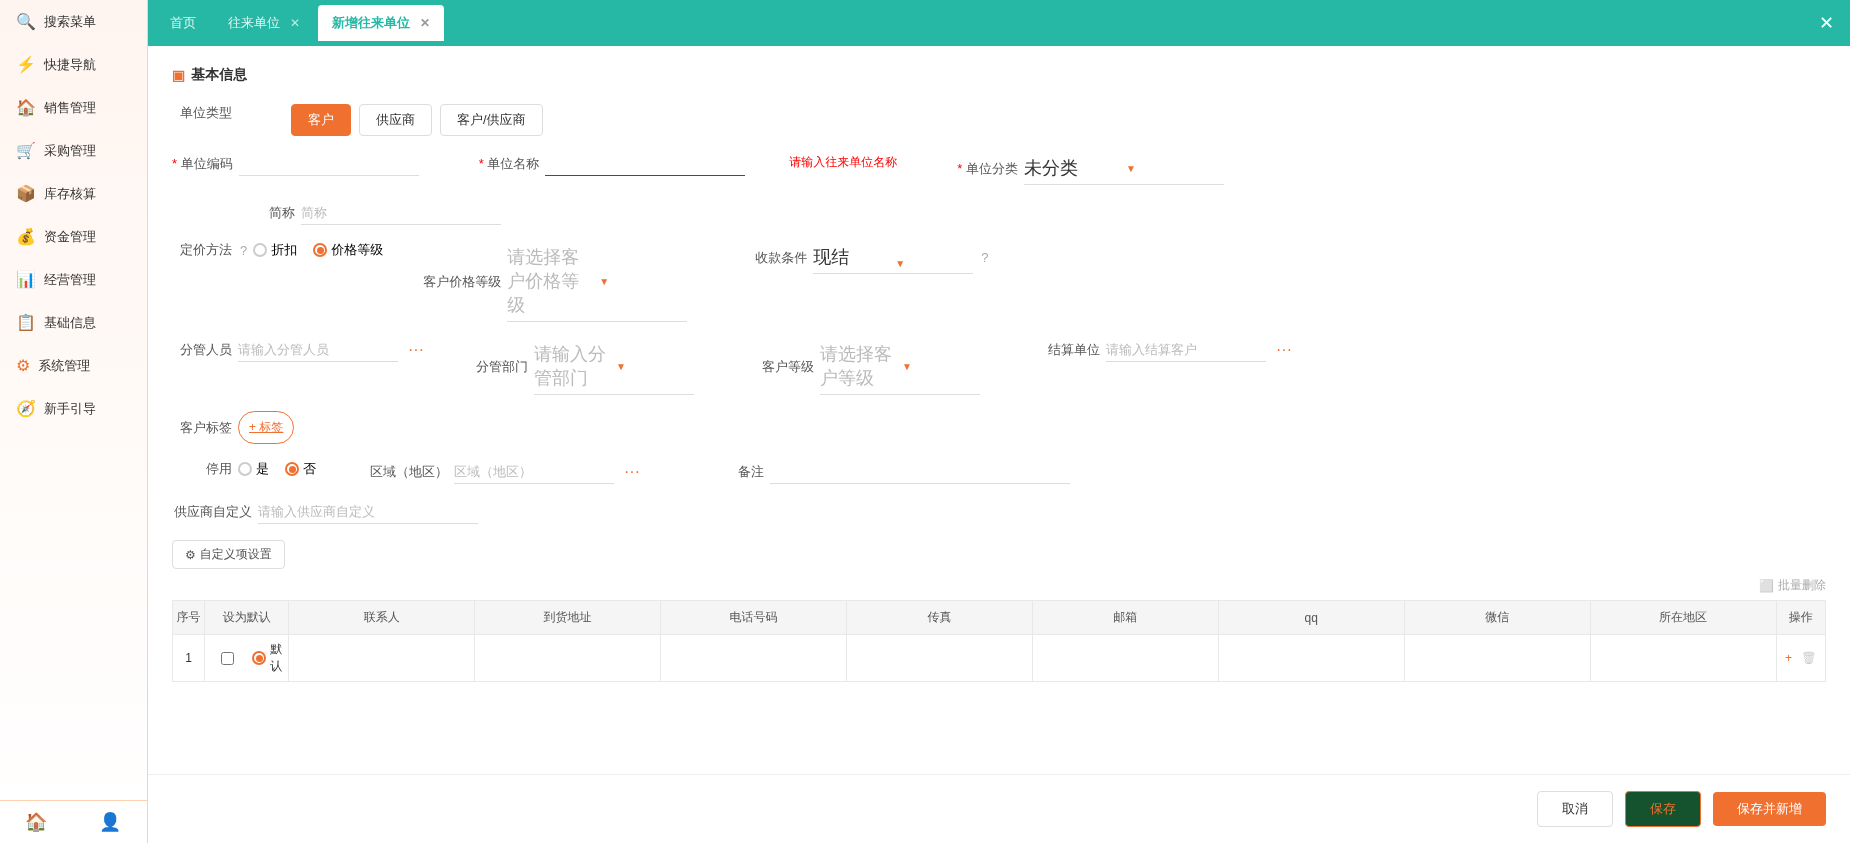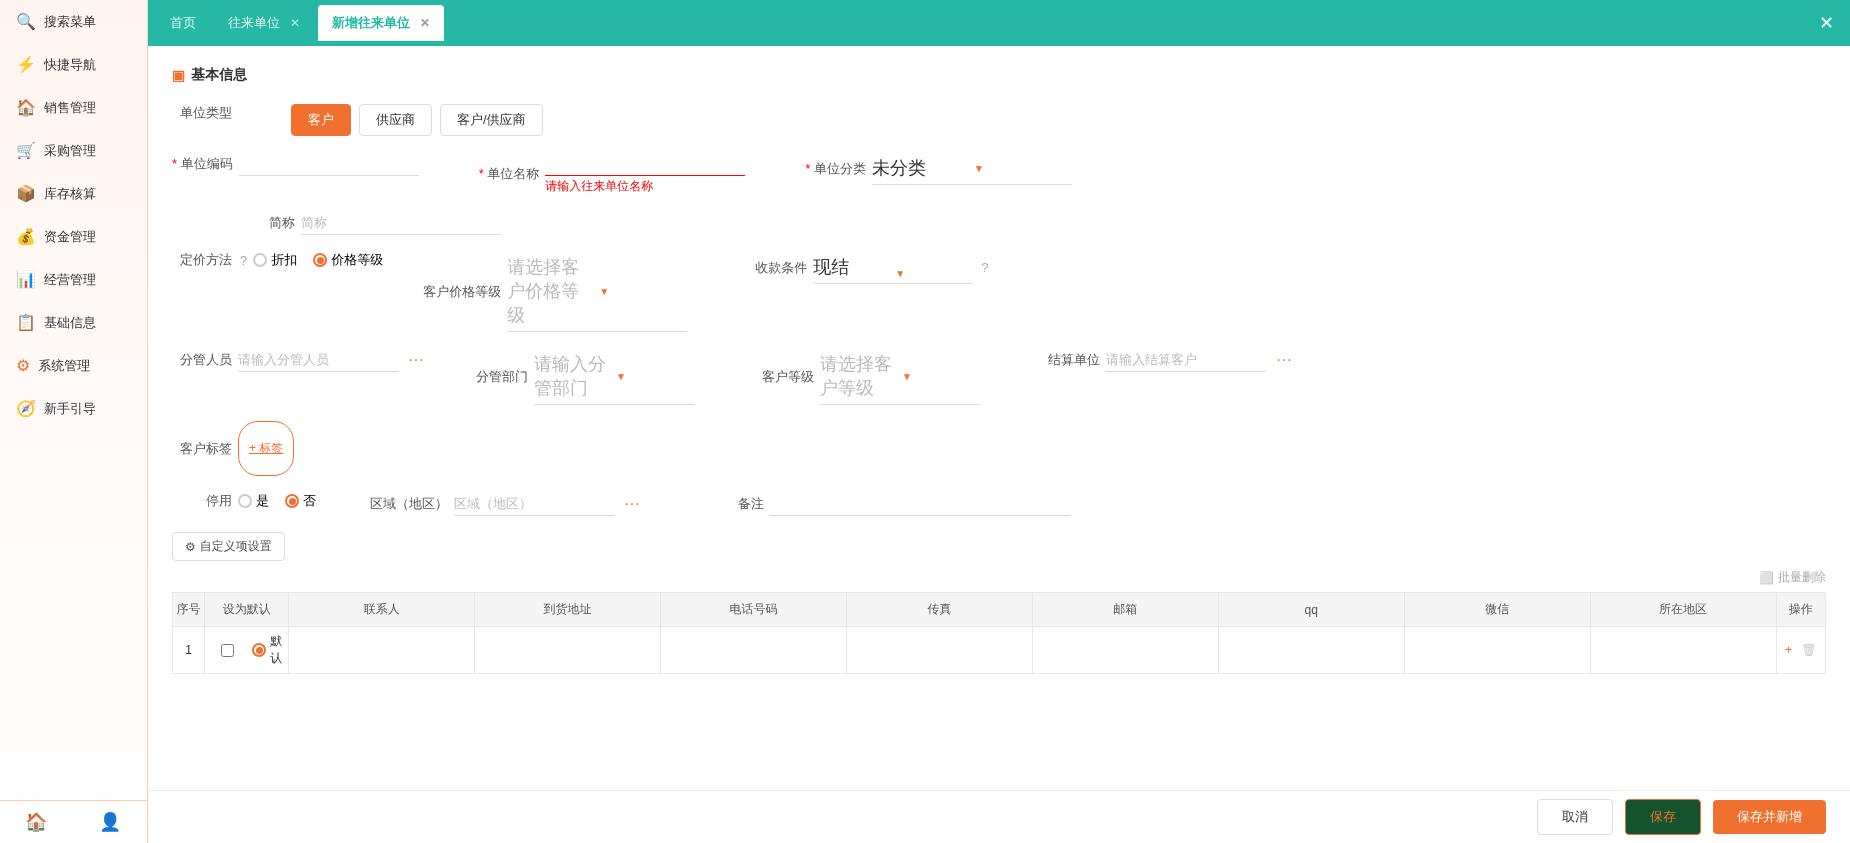--- a/index.html
+++ b/index.html
@@ -193,21 +193,21 @@
       background: #f07030;
     }
 
     .more-btn { color: #f07030; cursor: pointer; font-size: 16px; padding: 0 4px; }
     .help-icon { color: #aaa; font-size: 13px; cursor: pointer; margin-left: 2px; }
 
     .tag-btn {
       border: 1px solid #f07030;
       color: #f07030;
       border-radius: 20px;
-      padding: 18px 10px;
+      padding: 7px 10px;
       font-size: 12px;
       cursor: pointer;
       background: white;
       display: flex;
       align-items: center;
       gap: 4px;
       text-decoration: underline;
     }
 
     
@@ -260,21 +260,21 @@
       margin-bottom: 8px;
     }
 
     
     .action-bar {
       background: white;
       border-top: 1px solid #eee;
       display: flex;
       justify-content: flex-end;
       align-items: center;
-      padding: 8px 24px;
+      padding: 16px 24px;
       gap: 12px;
       flex-shrink: 0;
     }
     .btn-cancel {
       padding: 8px 24px;
       border: 1px solid #ddd;
       background: white;
       border-radius: 4px;
       cursor: pointer;
       font-size: 13px;
@@ -291,21 +291,21 @@
     }
     .btn-save-new {
       padding: 8px 24px;
       background: #f07030;
       border: none;
       border-radius: 4px;
       cursor: pointer;
       font-size: 13px;
       color: white;
     }
-    .unit-name-block { display: flex; flex-direction: column; }
+    .unit-name-block { display: flex; flex-direction: row; gap: 44px; }
 
     
     .mr32 { margin-right: 32px; }
   </style>
 </head>
 <body>
 
 <div class="sidebar">
   <div class="sidebar-item">
     <span class="icon">🔍</span>
@@ -515,20 +515,26 @@
         <input type="text" class="form-input" style="width: 160px;" placeholder="区域（地区）">
         <span class="more-btn">···</span>
       </div>
 
       <div class="form-item">
         <span class="form-label">备注</span>
         <input type="text" class="form-input" style="width: 300px;">
       </div>
     </div>
 
+    <div class="form-row">
+      <div class="form-item" style="margin-left:0;">
+        <span class="form-label" style="min-width:80px;">供应商自定义</span>
+        <input type="text" class="form-input" style="width: 220px;" placeholder="请输入供应商自定义">
+      </div>
+    </div>
 
     <div class="table-section">
       <button class="custom-settings-btn">
         <span>⚙</span>
         <span>自定义项设置</span>
       </button>
 
       <div class="table-actions">
         <div class="batch-del">
           <span>⬜</span>

